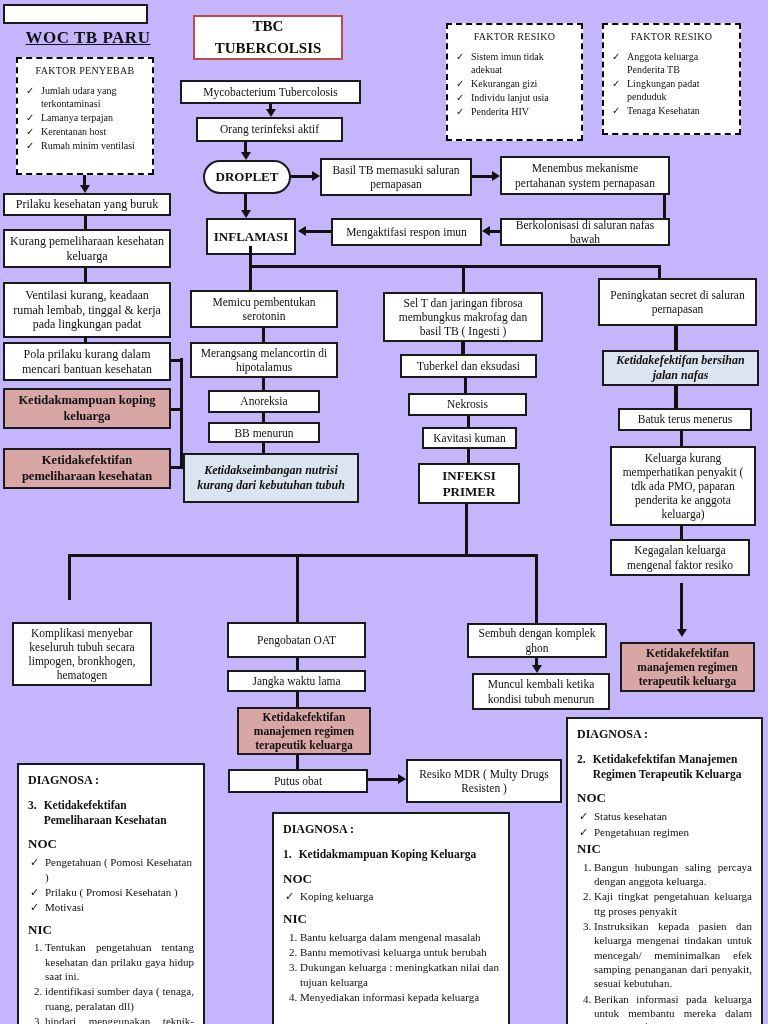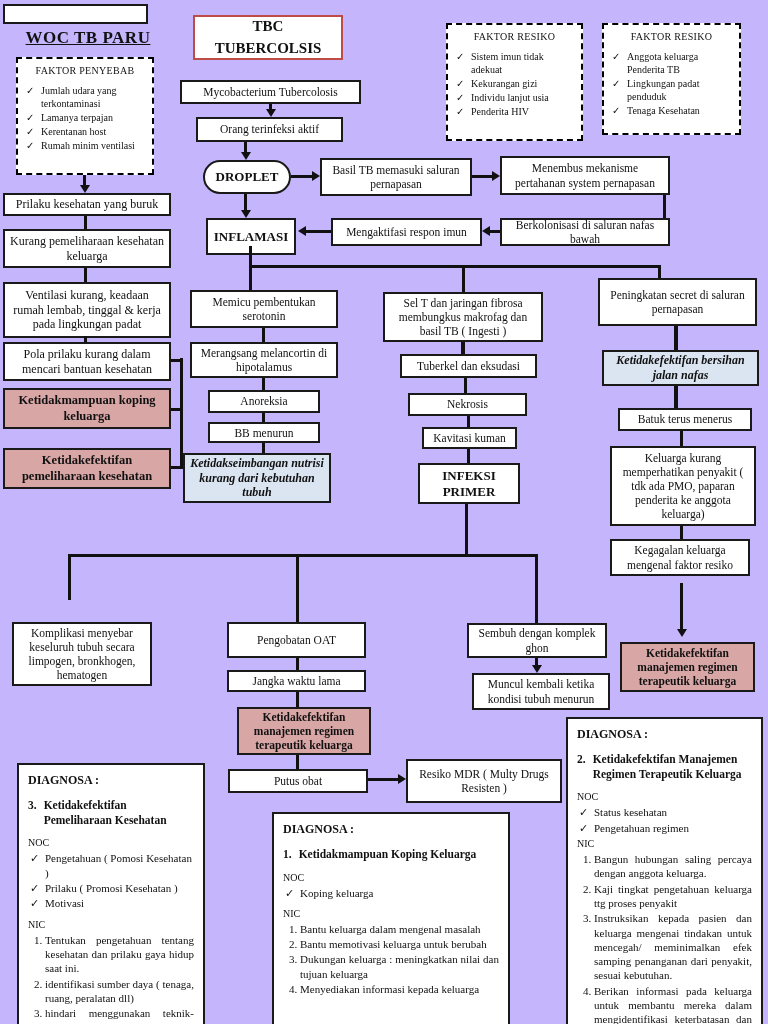--- a/index.html
+++ b/index.html
@@ -26,21 +26,21 @@
   .td{position:absolute;width:0;height:0;border-left:5px solid transparent;
       border-right:5px solid transparent;border-top:8px solid #111;}
   .tr{position:absolute;width:0;height:0;border-top:5px solid transparent;
       border-bottom:5px solid transparent;border-left:8px solid #111;}
   .tl{position:absolute;width:0;height:0;border-top:5px solid transparent;
       border-bottom:5px solid transparent;border-right:8px solid #111;}
   .diag{align-items:flex-start;justify-content:flex-start;display:block;text-align:left;
         font-size:11px;padding:8px 9px;line-height:1.3;}
   .diag-head{font-weight:bold;font-size:12px;margin-bottom:9px;}
   .diag-name{font-weight:bold;font-size:11.5px;display:flex;gap:7px;margin-bottom:9px;}
-  .diag-sub{font-weight:normal;font-size:10px;margin-top:7px;margin-bottom:2px;}
+  .diag-sub{font-weight:bold;font-size:13px;margin-top:7px;margin-bottom:2px;}
   ol.nic{margin:0;padding-left:17px;}
   ol.nic li{text-align:justify;margin-bottom:1px;}
 </style>
 </head>
 <body>
 
 <div class="canvas">
 
   <div class="box" style="left:3px;top:4px;width:145px;height:20px;"></div>
 
@@ -88,21 +88,21 @@
   <div class="box" style="left:3px;top:229px;width:168px;height:39px;font-size:12px;">Kurang pemeliharaan kesehatan keluarga</div>
   <div class="box" style="left:3px;top:282px;width:168px;height:56px;font-size:12px;">Ventilasi kurang, keadaan rumah lembab, tinggal &amp; kerja pada lingkungan padat</div>
   <div class="box" style="left:3px;top:342px;width:168px;height:39px;font-size:12px;">Pola prilaku kurang dalam mencari bantuan kesehatan</div>
   <div class="box pink" style="left:3px;top:388px;width:168px;height:41px;font-size:12.5px;">Ketidakmampuan koping keluarga</div>
   <div class="box pink" style="left:3px;top:448px;width:168px;height:41px;font-size:12.5px;">Ketidakefektifan pemeliharaan kesehatan</div>
 
   <div class="box" style="left:190px;top:290px;width:148px;height:38px;">Memicu pembentukan serotonin</div>
   <div class="box" style="left:190px;top:342px;width:148px;height:36px;">Merangsang melancortin di hipotalamus</div>
   <div class="box" style="left:208px;top:390px;width:112px;height:23px;">Anoreksia</div>
   <div class="box" style="left:208px;top:422px;width:112px;height:21px;">BB menurun</div>
-  <div class="box blue" style="left:183px;top:453px;width:148px;height:50px;font-size:12px;">Ketidakseimbangan nutrisi kurang dari kebutuhan tubuh</div>
+  <div class="box blue" style="left:183px;top:453px;width:176px;height:50px;font-size:12px;">Ketidakseimbangan nutrisi kurang dari kebutuhan tubuh</div>
 
   <div class="box" style="left:383px;top:292px;width:160px;height:50px;">Sel T dan jaringan fibrosa membungkus makrofag dan basil TB ( Ingesti )</div>
   <div class="box" style="left:400px;top:354px;width:137px;height:24px;">Tuberkel dan eksudasi</div>
   <div class="box" style="left:408px;top:393px;width:119px;height:23px;">Nekrosis</div>
   <div class="box" style="left:422px;top:427px;width:95px;height:22px;">Kavitasi kuman</div>
   <div class="box big" style="left:418px;top:463px;width:102px;height:41px;">INFEKSI PRIMER</div>
 
   <div class="box" style="left:598px;top:278px;width:159px;height:48px;">Peningkatan secret di saluran pernapasan</div>
   <div class="box blue" style="left:602px;top:350px;width:157px;height:36px;font-size:12px;">Ketidakefektifan bersihan jalan nafas</div>
   <div class="box" style="left:618px;top:408px;width:134px;height:23px;">Batuk terus menerus</div>

